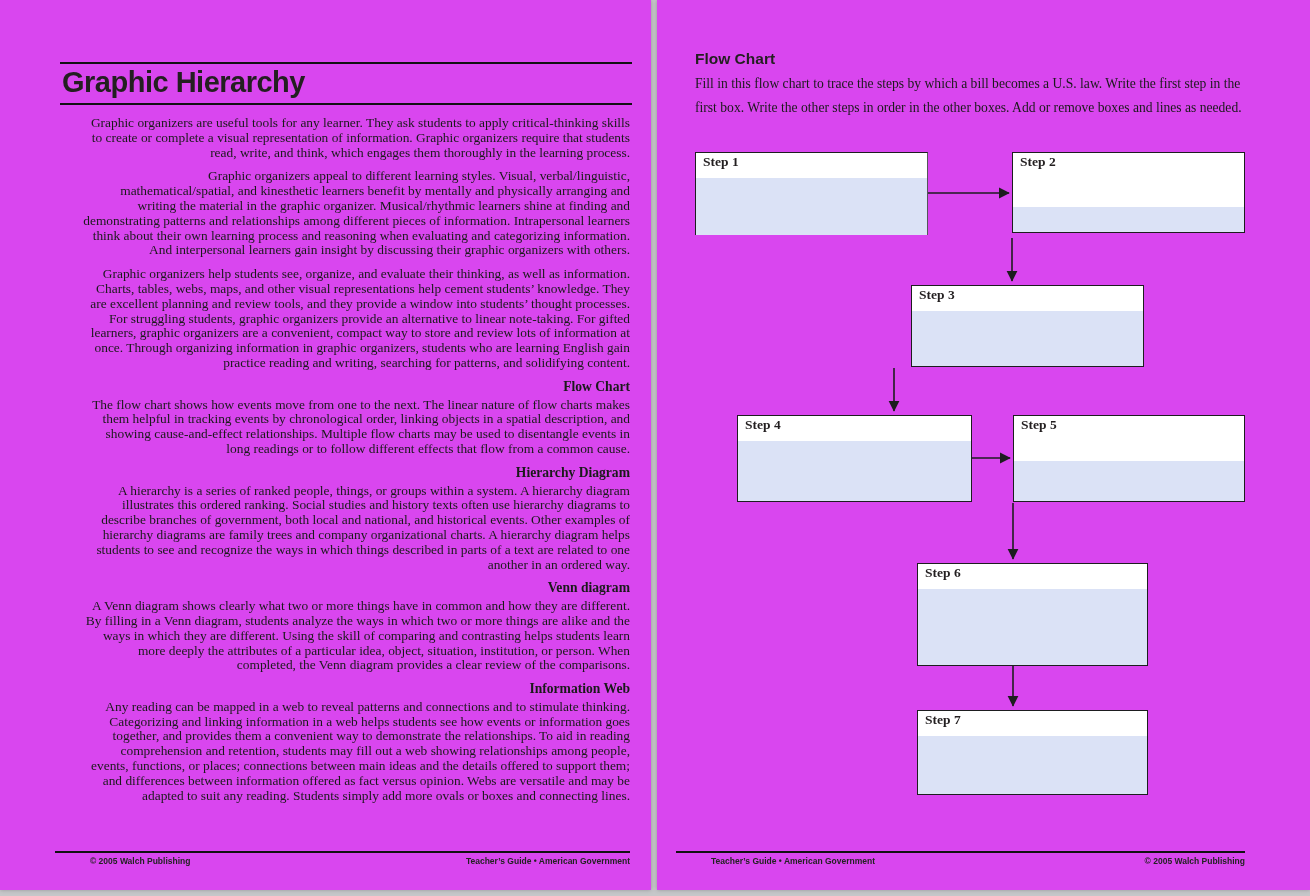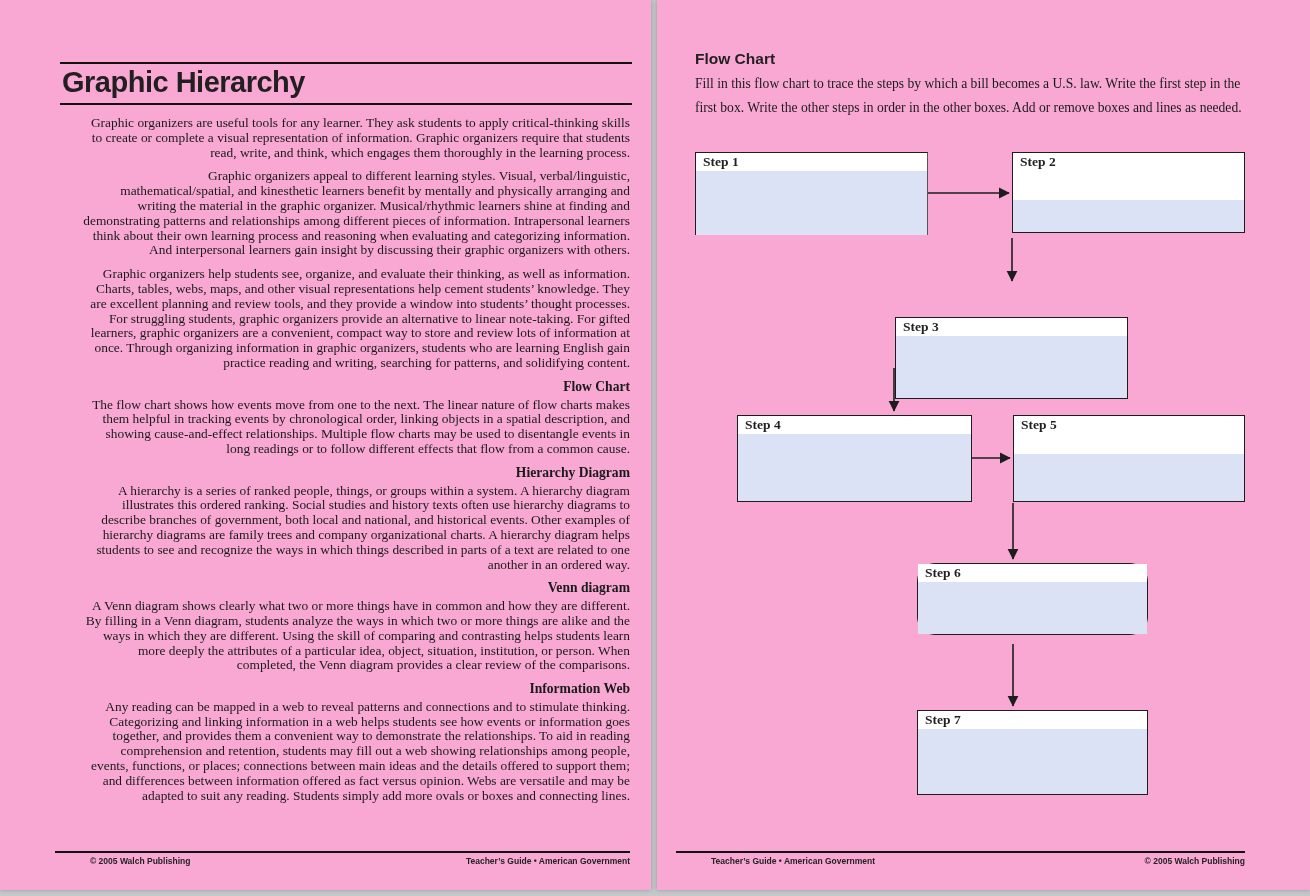--- a/index.html
+++ b/index.html
@@ -4,21 +4,21 @@
 <style>
   html,body{margin:0;padding:0;}
   body{
     width:1310px;height:896px;overflow:hidden;
     background:#c6c7c9;
     font-family:"Liberation Serif", serif;
     color:#1a1a1a;
   }
   .spread{position:relative;width:1310px;height:896px;}
   .page{
-    position:absolute;top:0;height:890px;background:#f9a8d4;
+    position:absolute;top:0;height:890px;background:#d946ef;
     box-shadow:0 0 4px rgba(0,0,0,.25);
   }
   .page-left{left:0;width:651px;}
   .page-right{left:657px;width:653px;}
 
   
   .title-block{position:absolute;left:60px;top:62px;width:572px;}
   .title-rule{height:2px;background:#111;}
   .doc-title{
     font-family:"Liberation Sans", sans-serif;
@@ -56,29 +56,29 @@
   }
   .connectors{position:absolute;left:0;top:0;pointer-events:none;}
   .step-box{
     position:absolute;background:#fff;
     border:1.6px solid #1d1d1f;
     display:flex;flex-direction:column;box-sizing:border-box;
   }
   .step-label{
     height:15px;background:#fff;flex:0 0 auto;
     font-weight:bold;font-size:13.5px;line-height:15px;
-    padding:1px 0 2px 7px;color:#231f20;
+    padding:1px 0 9px 7px;color:#231f20;
   }
   .step-fill{flex:1 1 auto;background:#dbe2f6;}
   .sb1{left:38px;top:152px;width:233px;height:83px;border-bottom:none;border-right:1px solid #55555a;}
   .sb2{left:355px;top:152px;width:233px;height:81px;gap:29px;}
-  .sb3{left:238px;top:285px;width:233px;height:82px;margin-top:32px;}
+  .sb3{left:254px;top:285px;width:233px;height:82px;}
   .sb4{left:80px;top:415px;width:235px;height:87px;}
   .sb5{left:356px;top:415px;width:232px;height:87px;gap:20px;}
-  .sb6{left:260px;top:563px;width:231px;height:72px;border-radius:18px;}
+  .sb6{left:260px;top:563px;width:231px;height:103px;}
   .sb7{left:260px;top:710px;width:231px;height:85px;}
 </style>
 </head>
 <body>
 
 <div class="spread">
 
   <div class="page page-left">
     <div class="title-block">
       <div class="title-rule"></div>

